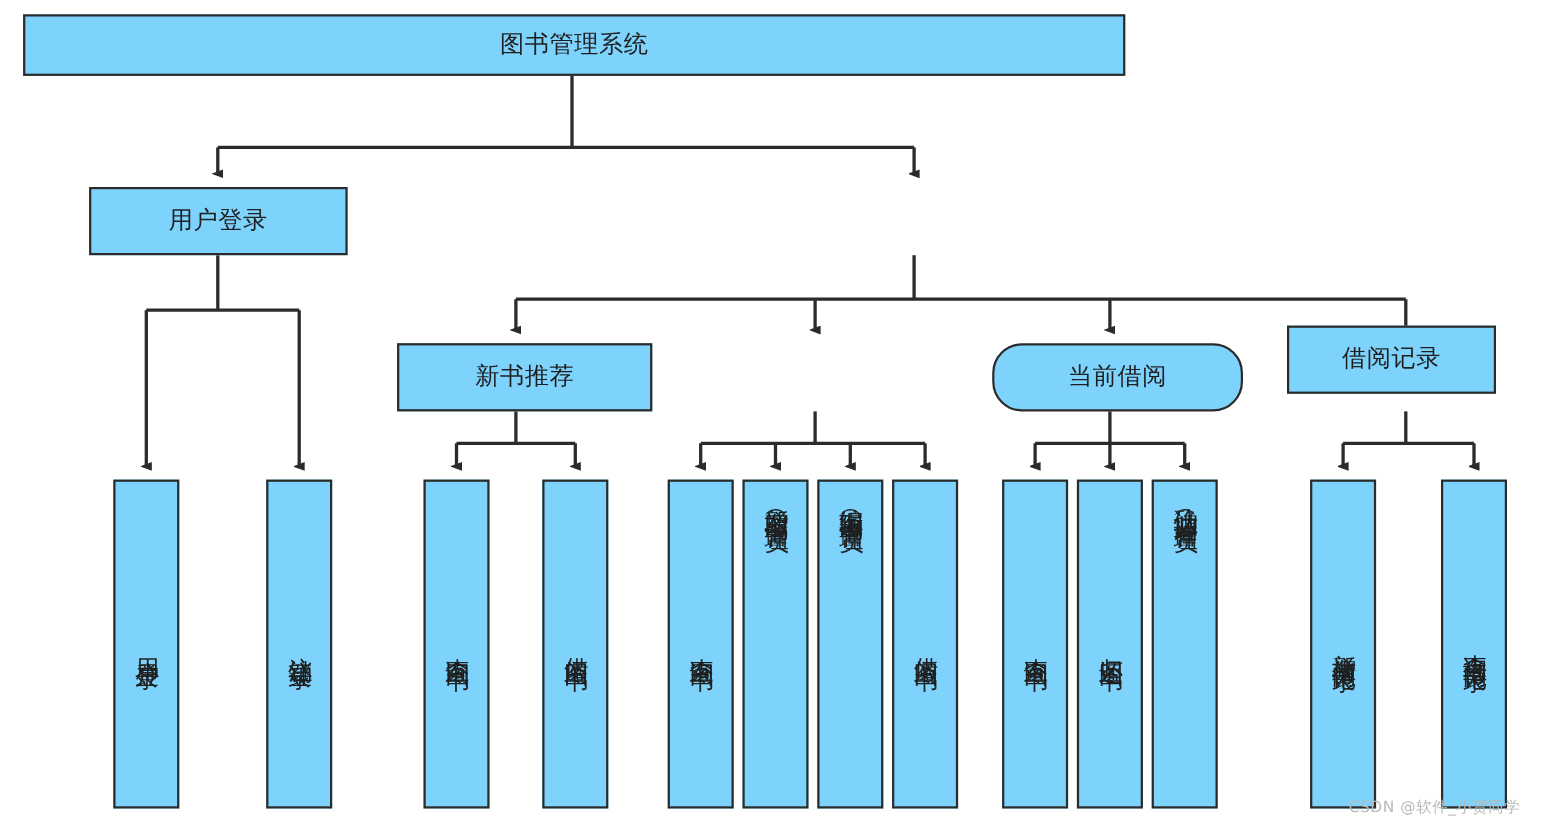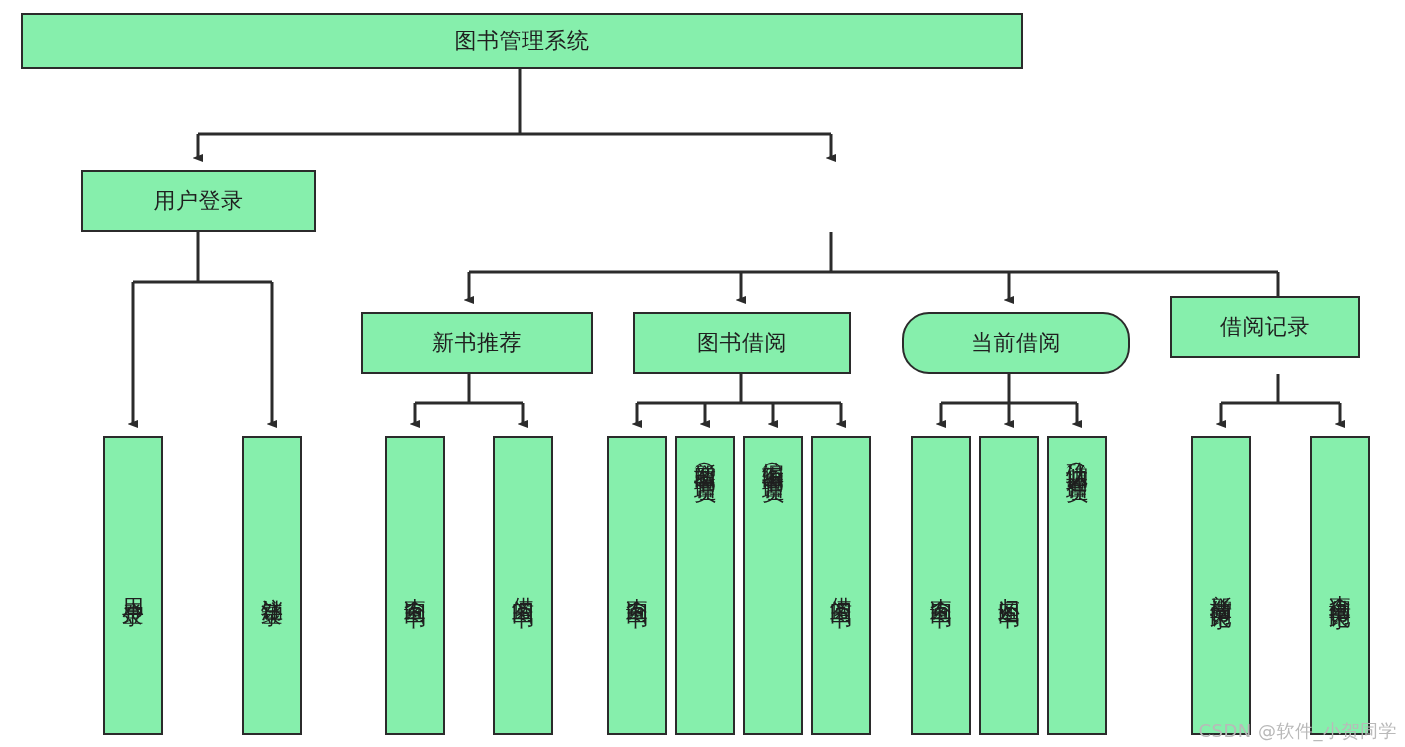--- a/index.html
+++ b/index.html
@@ -24,21 +24,21 @@
     position: absolute;
     left: 0;
     top: 0;
     width: 1405px;
     height: 747px;
     pointer-events: none;
   }
   .node {
     position: absolute;
     box-sizing: border-box;
-    background: #86efac;
+    background: #7dd3fc;
     border: 2px solid #2b2b2b;
     display: flex;
     align-items: center;
     justify-content: center;
     overflow: hidden;
   }
   .node .label {
     color: #1f1f1f;
     letter-spacing: 0.5px;
     line-height: 1.25;
@@ -62,23 +62,23 @@
     font-size: 22px;
     letter-spacing: 3px;
     line-height: 1;
   }
   .node.vertical.centered {
     align-items: center;
     padding-top: 0;
   }
   #watermark {
     position: absolute;
-    right: 8px;
+    right: 23px;
     bottom: 4px;
-    font-size: 18px;
+    font-size: 14px;
     color: #b9b9b9;
     letter-spacing: 0.5px;
     white-space: nowrap;
     z-index: 5;
     text-align: right;
   }
 </style>
 </head>
 <body>
 
@@ -138,23 +138,20 @@
     <span class="label">图书管理系统</span>
   </div>
 
   <div class="node horizontal" style="left:81px; top:170px; width:235px; height:62px;">
     <span class="label">用户登录</span>
   </div>
 
   <div class="node horizontal" style="left:361px; top:312px; width:232px; height:62px;">
     <span class="label">新书推荐</span>
   </div>
-  <div class="node horizontal" style="left:633px; top:312px; width:218px; height:62px;">
-    <span class="label">图书借阅</span>
-  </div>
   <div class="node horizontal" style="left:902px; top:312px; width:228px; height:62px;border-radius:27px;">
     <span class="label">当前借阅</span>
   </div>
   <div class="node horizontal" style="left:1170px; top:296px; width:190px; height:62px;">
     <span class="label">借阅记录</span>
   </div>
 
   <div class="node vertical centered" style="left:103px; top:436px; width:60px; height:299px;">
     <span class="label">用户登录</span>
   </div>

